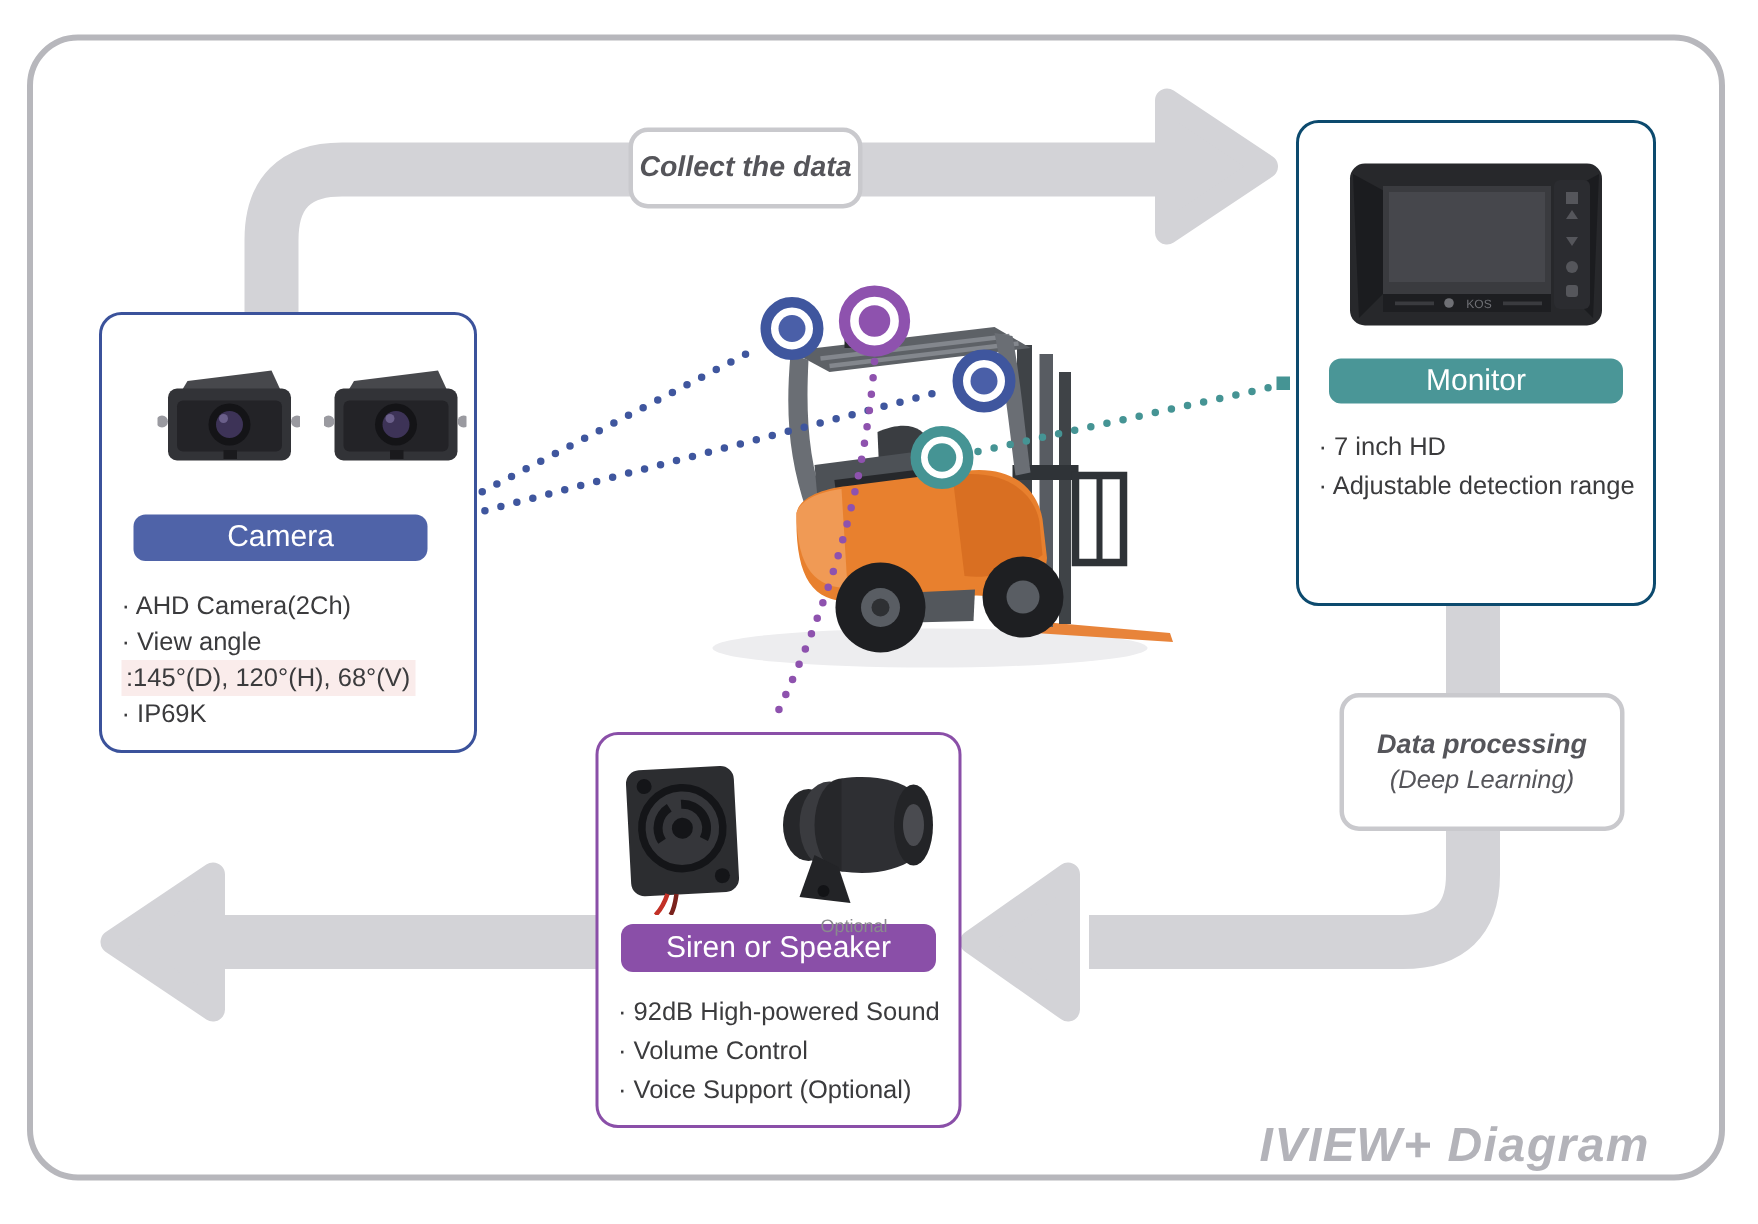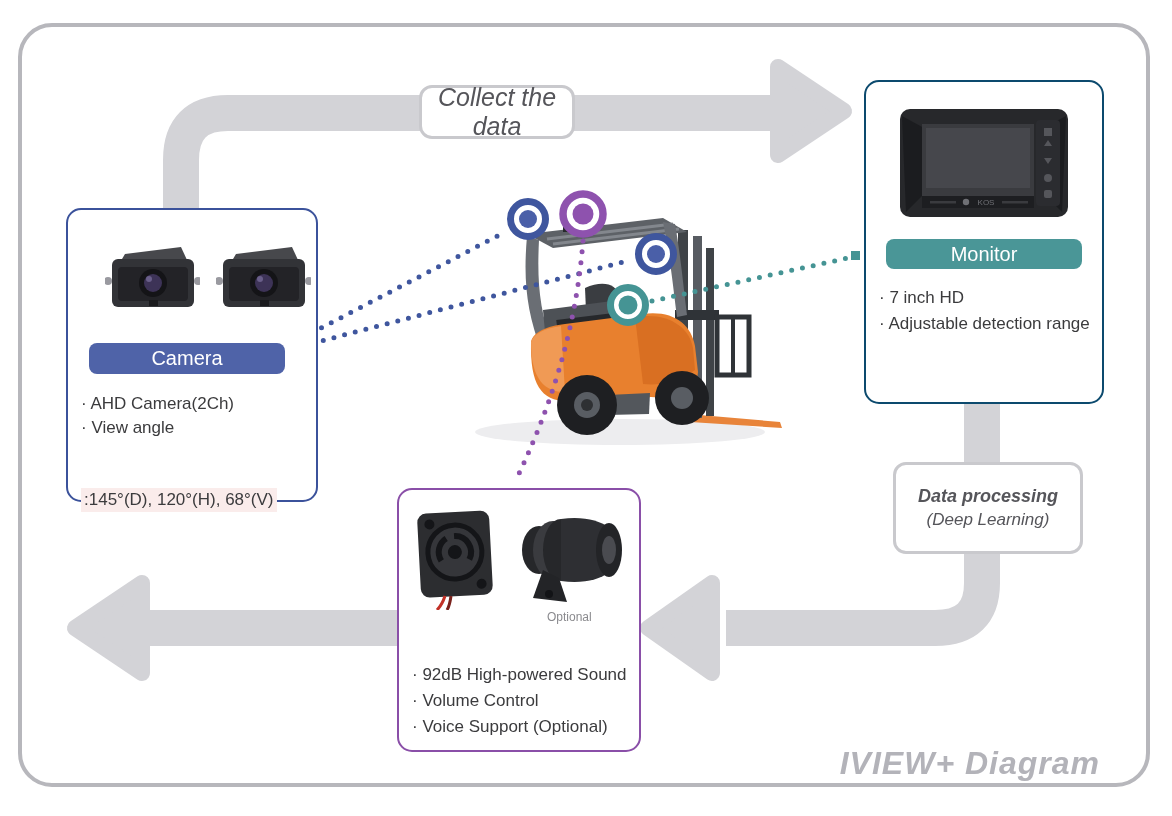--- a/index.html
+++ b/index.html
@@ -8,41 +8,41 @@
   .frame{position:absolute;left:18px;top:23px;width:1124px;height:756px;
          border:4px solid #b7b7bc;border-radius:34px;z-index:0;}
   svg.layer{position:absolute;left:0;top:0;width:1172px;height:816px;}
   #arrows{z-index:1;}
   #forklift-wrap{position:absolute;left:435px;top:192px;width:360px;height:265px;z-index:3;}
   #overlay{z-index:4;}
 
   .flow-label{position:absolute;background:#ffffff;border:3px solid #c9c9cd;border-radius:13px;
               display:flex;flex-direction:column;align-items:center;justify-content:center;
               z-index:2;color:#55555a;font-style:italic;text-align:center;}
-  #collect-label{left:419px;top:85px;width:150px;height:48px;font-weight:normal;font-size:25px;}
+  #collect-label{left:419px;top:85px;width:150px;height:48px;font-weight:bold;font-size:19px;}
   #processing-label{left:893px;top:462px;width:184px;height:86px;line-height:24px;}
   #processing-label .l1{font-weight:bold;font-size:18px;}
   #processing-label .l2{font-size:17px;}
 
   .comp-box{position:absolute;background:#ffffff;border-radius:15px;z-index:5;}
   #camera-box{left:66px;top:208px;width:232px;height:290px;border:2px solid #3b529b;padding-left:16px;}
   #monitor-box{left:864px;top:80px;width:236px;height:320px;border:2px solid #0c4a6e;}
   #siren-box{left:397px;top:488px;width:240px;height:260px;border:2px solid #8a4fa8;}
 
   .pill{position:absolute;border-radius:8px;color:#ffffff;font-size:20px;
         display:flex;align-items:center;justify-content:center;}
   #camera-pill{left:21px;top:133px;width:196px;height:31px;background:#4f63a8;}
   #monitor-pill{left:20px;top:157px;width:196px;height:30px;background:#4a9697;}
   #siren-pill{left:15px;top:126px;width:210px;height:32px;background:#8a4fa8;}
 
   ul.bullets{list-style:none;margin:0;padding:0;position:absolute;left:13px;font-size:17px;}
   #camera-box ul.bullets{top:182px;line-height:24px;}
   #monitor-box ul.bullets{top:203px;line-height:26px;}
   #siren-box ul.bullets{top:172px;line-height:26px;}
-  li.highlight{background:#faeceb;display:inline-block;padding:0 3px;margin-top:48px;}
+  li.highlight{background:#faeceb;display:inline-block;padding:0 3px;}
 
   .device-row{position:absolute;display:flex;width:100%;justify-content:center;}
   #camera-box .device-row{top:30px;gap:16px;}
   #monitor-box .device-row{top:24px;}
   #siren-box .device-row{top:16px;gap:6px;}
 
   #optional-text{position:absolute;left:148px;top:101px;font-size:12px;color:#8a8a8e;z-index:6;margin-top:19px;}
   #caption{position:absolute;right:72px;top:745px;font-size:32px;font-style:italic;
            font-weight:bold;color:#b3b3b9;z-index:2;letter-spacing:1px;}
 </style>
@@ -159,20 +159,21 @@
         <circle cx="48" cy="43" r="9" fill="#3d3357"></circle>
         <circle cx="44" cy="39" r="3" fill="#6a5f8a"></circle>
         <rect x="44" y="60" width="9" height="6" fill="#1a1a1d"></rect>
       </svg>
     </div>
     <div class="pill" id="camera-pill">Camera</div>
     <ul class="bullets">
       <li>· AHD Camera(2Ch)</li>
       <li>· View angle</li>
       <li class="highlight">:145°(D), 120°(H), 68°(V)</li>
+      <li>· IP69K</li>
     </ul>
   </div>
 
   <div class="comp-box" id="monitor-box">
     <div class="device-row">
       <svg width="180" height="115" viewBox="0 0 180 115">
         <rect x="6" y="3" width="168" height="108" rx="10" fill="#27282b"></rect>
         <path d="M8,10 L30,22 L30,88 L12,106 Z" fill="#1b1c1f"></path>
         <path d="M172,10 L150,22 L150,88 L168,106 Z" fill="#1b1c1f"></path>
         <rect x="28" y="18" width="112" height="72" fill="#3a3b3f"></rect>
@@ -217,20 +218,21 @@
         <ellipse cx="44" cy="44" rx="20" ry="29" fill="#3a3b3f"></ellipse>
         <ellipse cx="52" cy="44" rx="18" ry="31" fill="#26272a"></ellipse>
         <path d="M52,13 C90,8 112,24 112,44 C112,64 90,80 52,75 Z" fill="#2e2f33"></path>
         <ellipse cx="100" cy="44" rx="13" ry="27" fill="#232427"></ellipse>
         <ellipse cx="100" cy="44" rx="7" ry="14" fill="#4a4b50"></ellipse>
         <path d="M34,64 L24,92 L58,96 L50,72 Z" fill="#232427"></path>
         <circle cx="40" cy="88" r="4" fill="#121316"></circle>
       </svg>
     </div>
     <span id="optional-text">Optional</span>
+    <div class="pill" id="siren-pill">Siren or Speaker</div>
     <ul class="bullets">
       <li>· 92dB High-powered Sound</li>
       <li>· Volume Control</li>
       <li>· Voice Support (Optional)</li>
     </ul>
   </div>
 
   <div id="caption">IVIEW+ Diagram</div>
 
 </div>

